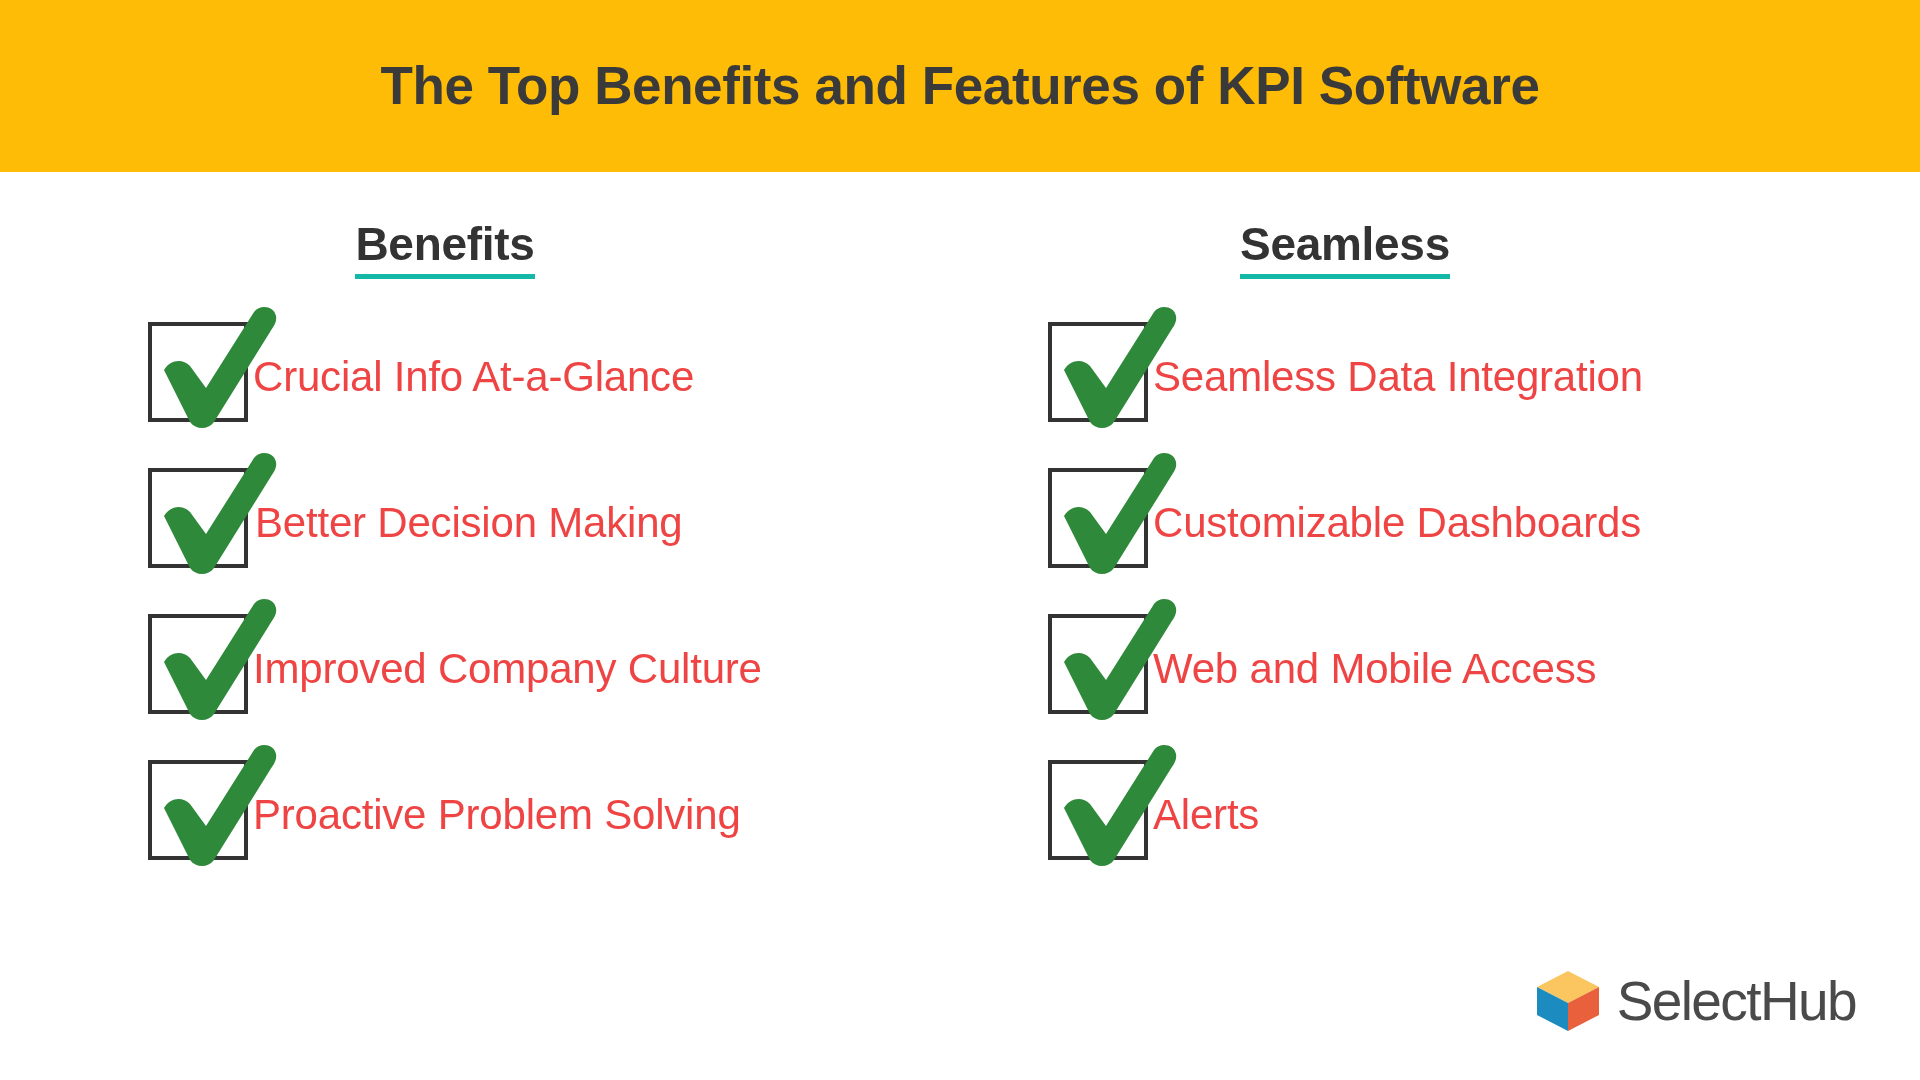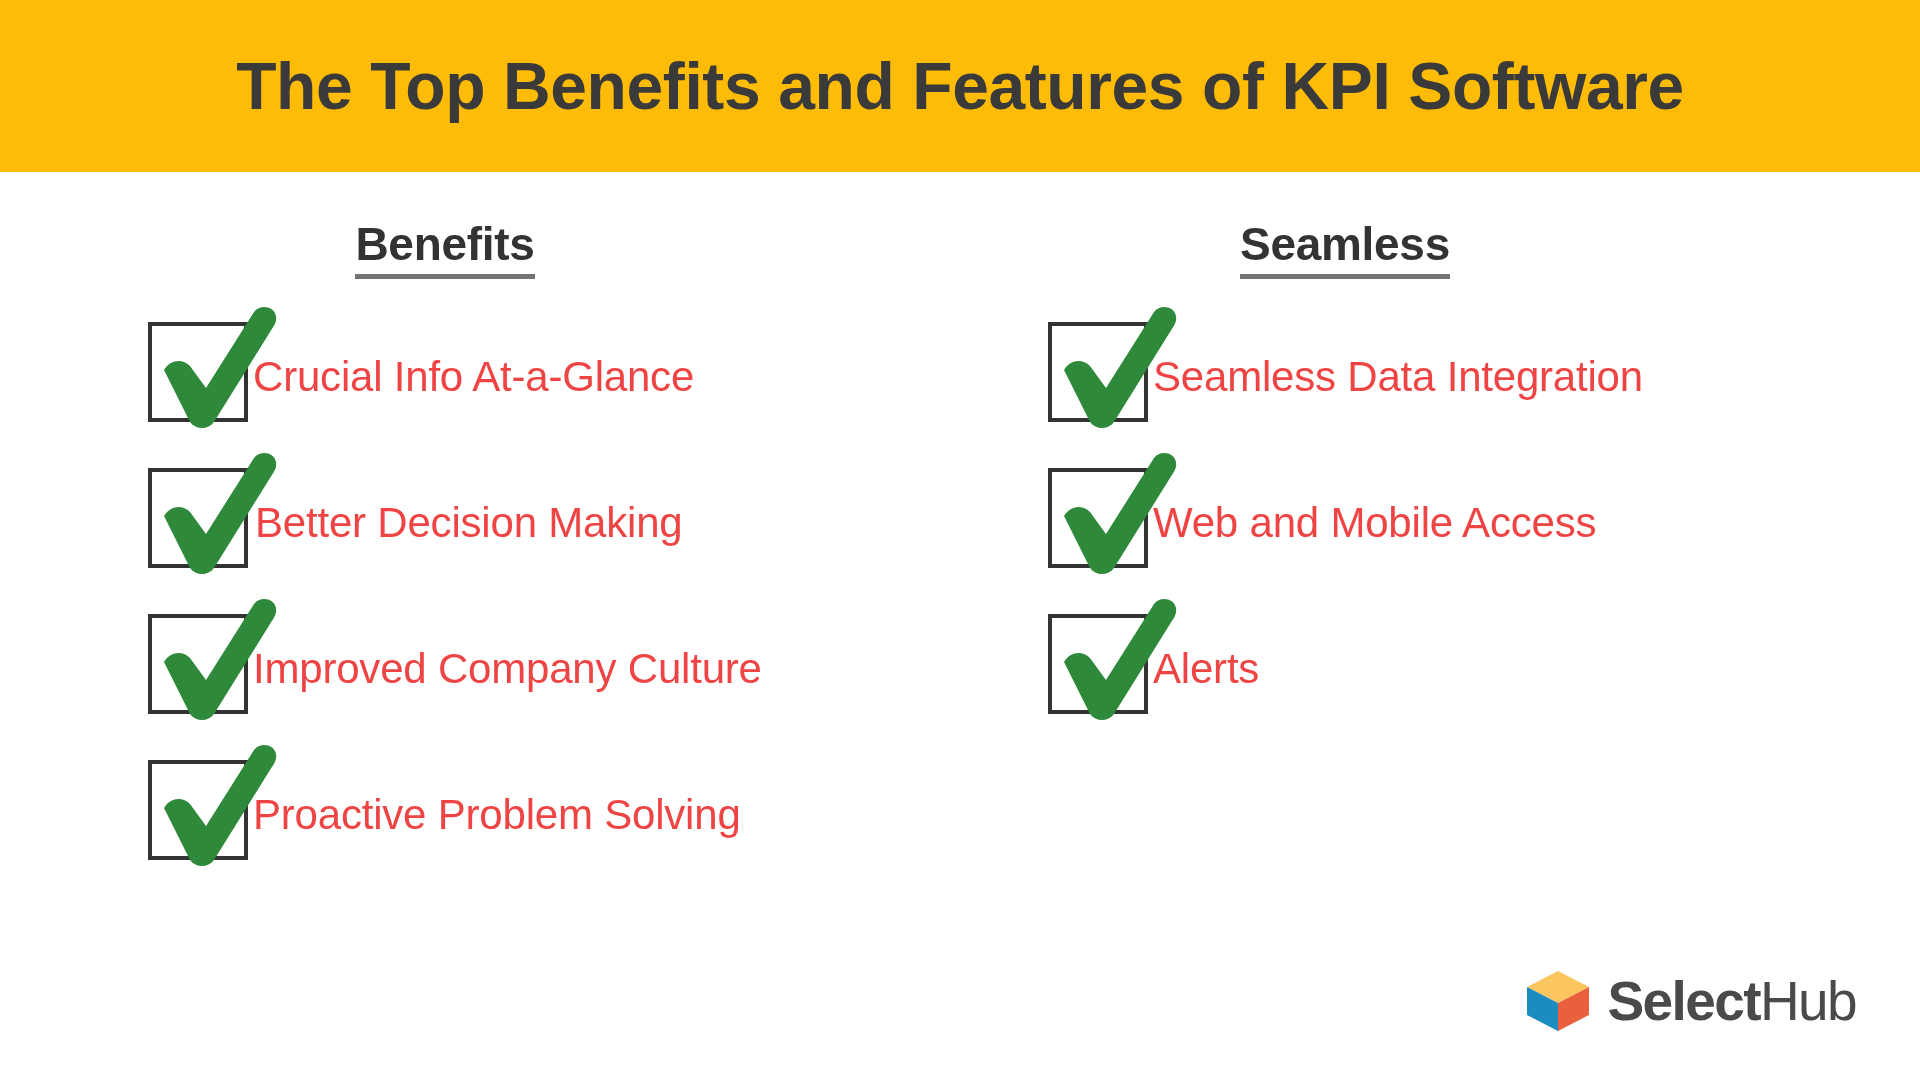--- a/index.html
+++ b/index.html
@@ -21,21 +21,21 @@
     left: 0;
     top: 0;
     width: 1920px;
     height: 172px;
     background: #FFBC06;
     display: flex;
     align-items: center;
     justify-content: center;
   }
   .header-title {
-    font-size: 66px;
+    font-size: 53px;
     font-weight: bold;
     color: #3a3a3a;
     letter-spacing: -0.4px;
     line-height: 1.1;
     text-align: center;
     white-space: nowrap;
   }
 
   
   .columns {
@@ -56,21 +56,21 @@
     margin-top: 45px;
     text-align: center;
     width: 690px;
   }
   .col-head-text {
     display: inline-block;
     font-size: 46px;
     font-weight: bold;
     color: #333333;
     letter-spacing: -0.3px;
-    border-bottom: 5px solid #737373;
+    border-bottom: 5px solid #14b8a6;
     padding-bottom: 3px;
   }
 
   .list {
     margin-top: 43px;
   }
   .row {
     position: relative;
     height: 146px;
     display: flex;
@@ -130,21 +130,21 @@
     margin-right: 16px;
     flex: 0 0 auto;
   }
   .logo-text {
     font-size: 55px;
     line-height: 1;
     color: #4a4a4a;
     letter-spacing: -1.6px;
     white-space: nowrap;
   }
-  .logo-text .bold { font-weight: bold; }
+  .logo-text .bold { font-weight: normal; }
   .logo-text .light { font-weight: normal; }
 </style>
 </head>
 <body>
 
 <div class="header-bar">
   <div class="header-title">The Top Benefits and Features of KPI Software</div>
 </div>
 
 <div class="columns">
@@ -209,20 +209,29 @@
       <div class="row">
         <div class="checkbox-wrap">
           <div class="checkbox-box"></div>
           <svg class="check-svg" viewBox="0 0 128 128">
             <path d="M14 66 C20 56 32 54 40 62 L56 84 L104 8 C110 0 124 2 126 12 C127 18 124 22 120 28 L64 118 C58 126 46 126 40 118 Z" fill="#2E8A3A"></path>
           </svg>
         </div>
         <div class="row-label">Seamless Data Integration</div>
       </div>
 
+      <div class="row">
+        <div class="checkbox-wrap">
+          <div class="checkbox-box"></div>
+          <svg class="check-svg" viewBox="0 0 128 128">
+            <path d="M14 66 C20 56 32 54 40 62 L56 84 L104 8 C110 0 124 2 126 12 C127 18 124 22 120 28 L64 118 C58 126 46 126 40 118 Z" fill="#2E8A3A"></path>
+          </svg>
+        </div>
+        <div class="row-label">Customizable Dashboards</div>
+      </div>
 
       <div class="row">
         <div class="checkbox-wrap">
           <div class="checkbox-box"></div>
           <svg class="check-svg" viewBox="0 0 128 128">
             <path d="M14 66 C20 56 32 54 40 62 L56 84 L104 8 C110 0 124 2 126 12 C127 18 124 22 120 28 L64 118 C58 126 46 126 40 118 Z" fill="#2E8A3A"></path>
           </svg>
         </div>
         <div class="row-label">Web and Mobile Access</div>
       </div>

